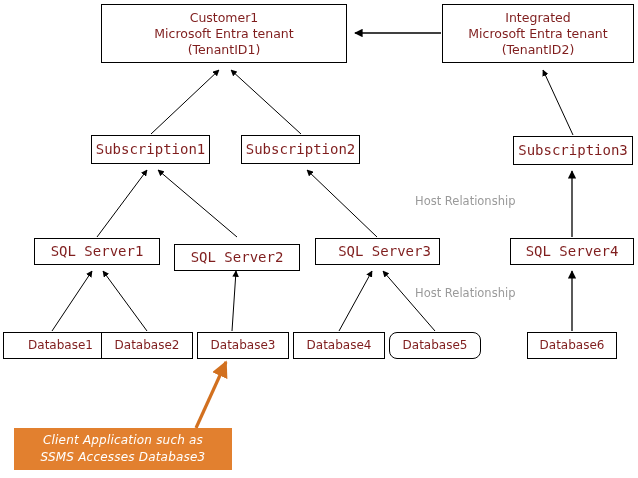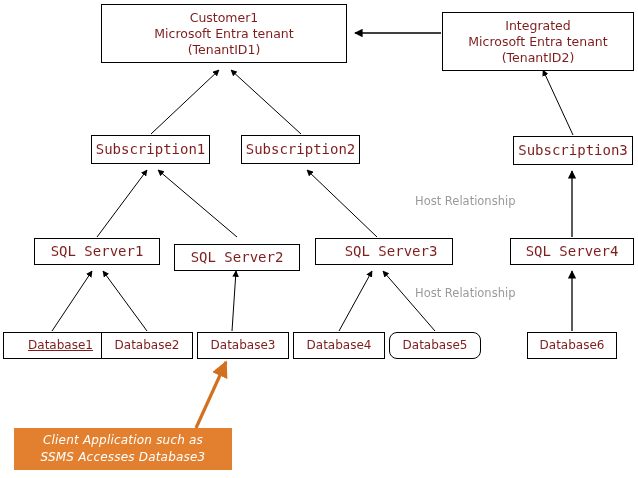--- a/index.html
+++ b/index.html
@@ -162,21 +162,21 @@
       <line x1="196" y1="428" x2="226" y2="362" stroke="#D2701F" stroke-width="3.2" marker-end="url(#arrow-orange)"></line>
     </g>
   </svg>
 
   <div class="node tenant-node" style="left:101px; top:4px; width:246px; height:59px;">
     <span class="line">Customer1</span>
     <span class="line">Microsoft Entra tenant</span>
     <span class="line">(TenantID1)</span>
   </div>
 
-  <div class="node tenant-node" style="left:442px; top:4px; width:192px; height:59px;margin-top:8px;">
+  <div class="node tenant-node" style="left:442px; top:4px; width:192px; height:59px;">
     <span class="line">Integrated</span>
     <span class="line">Microsoft Entra tenant</span>
     <span class="line">(TenantID2)</span>
   </div>
 
   <div class="node sub-node" style="left:91px; top:135px; width:119px; height:29px;">
     <span class="line">Subscription1</span>
   </div>
 
   <div class="node sub-node" style="left:241px; top:135px; width:119px; height:29px;">
@@ -188,29 +188,29 @@
   </div>
 
   <div class="node server-node" style="left:34px; top:238px; width:126px; height:27px;">
     <span class="line">SQL Server1</span>
   </div>
 
   <div class="node server-node" style="left:174px; top:244px; width:126px; height:27px;">
     <span class="line">SQL Server2</span>
   </div>
 
-  <div class="node server-node" style="left:315px; top:238px; width:138px; height:27px;padding-left:14px;">
+  <div class="node server-node" style="left:315px; top:238px; width:125px; height:27px;padding-left:14px;">
     <span class="line">SQL Server3</span>
   </div>
 
   <div class="node server-node" style="left:510px; top:238px; width:124px; height:27px;">
     <span class="line">SQL Server4</span>
   </div>
 
-  <div class="node db-node" style="left:3px; top:332px; width:115px; height:27px;text-decoration:underline;">
+  <div class="node db-node" style="left:3px; top:332px; width:115px; height:27px;">
     <span class="line">Database1</span>
   </div>
 
   <div class="node db-node" style="left:101px; top:332px; width:92px; height:27px;">
     <span class="line">Database2</span>
   </div>
 
   <div class="node db-node" style="left:197px; top:332px; width:92px; height:27px;">
     <span class="line">Database3</span>
   </div>

